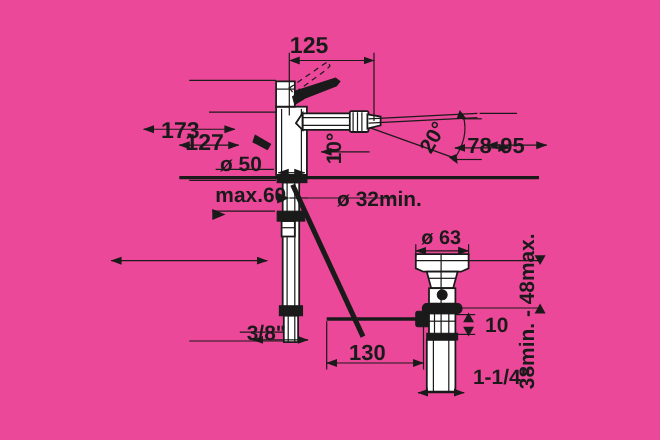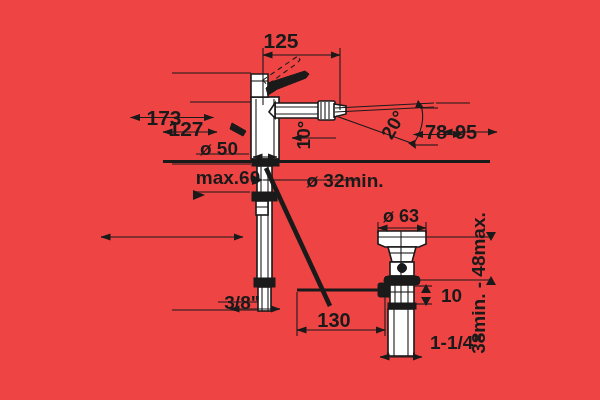--- a/index.html
+++ b/index.html
@@ -7,21 +7,21 @@
     padding: 0;
     background: #ffffff;
   }
   body {
     font-family: "Liberation Sans", sans-serif;
   }
   #drawing-root {
     position: relative;
     width: 600px;
     height: 400px;
-    background: #ef4444;
+    background: #ec4899;
     overflow: hidden;
   }
   #drawing-svg {
     position: absolute;
     left: 0;
     top: 0;
     width: 600px;
     height: 400px;
   }
   .dim-text {

